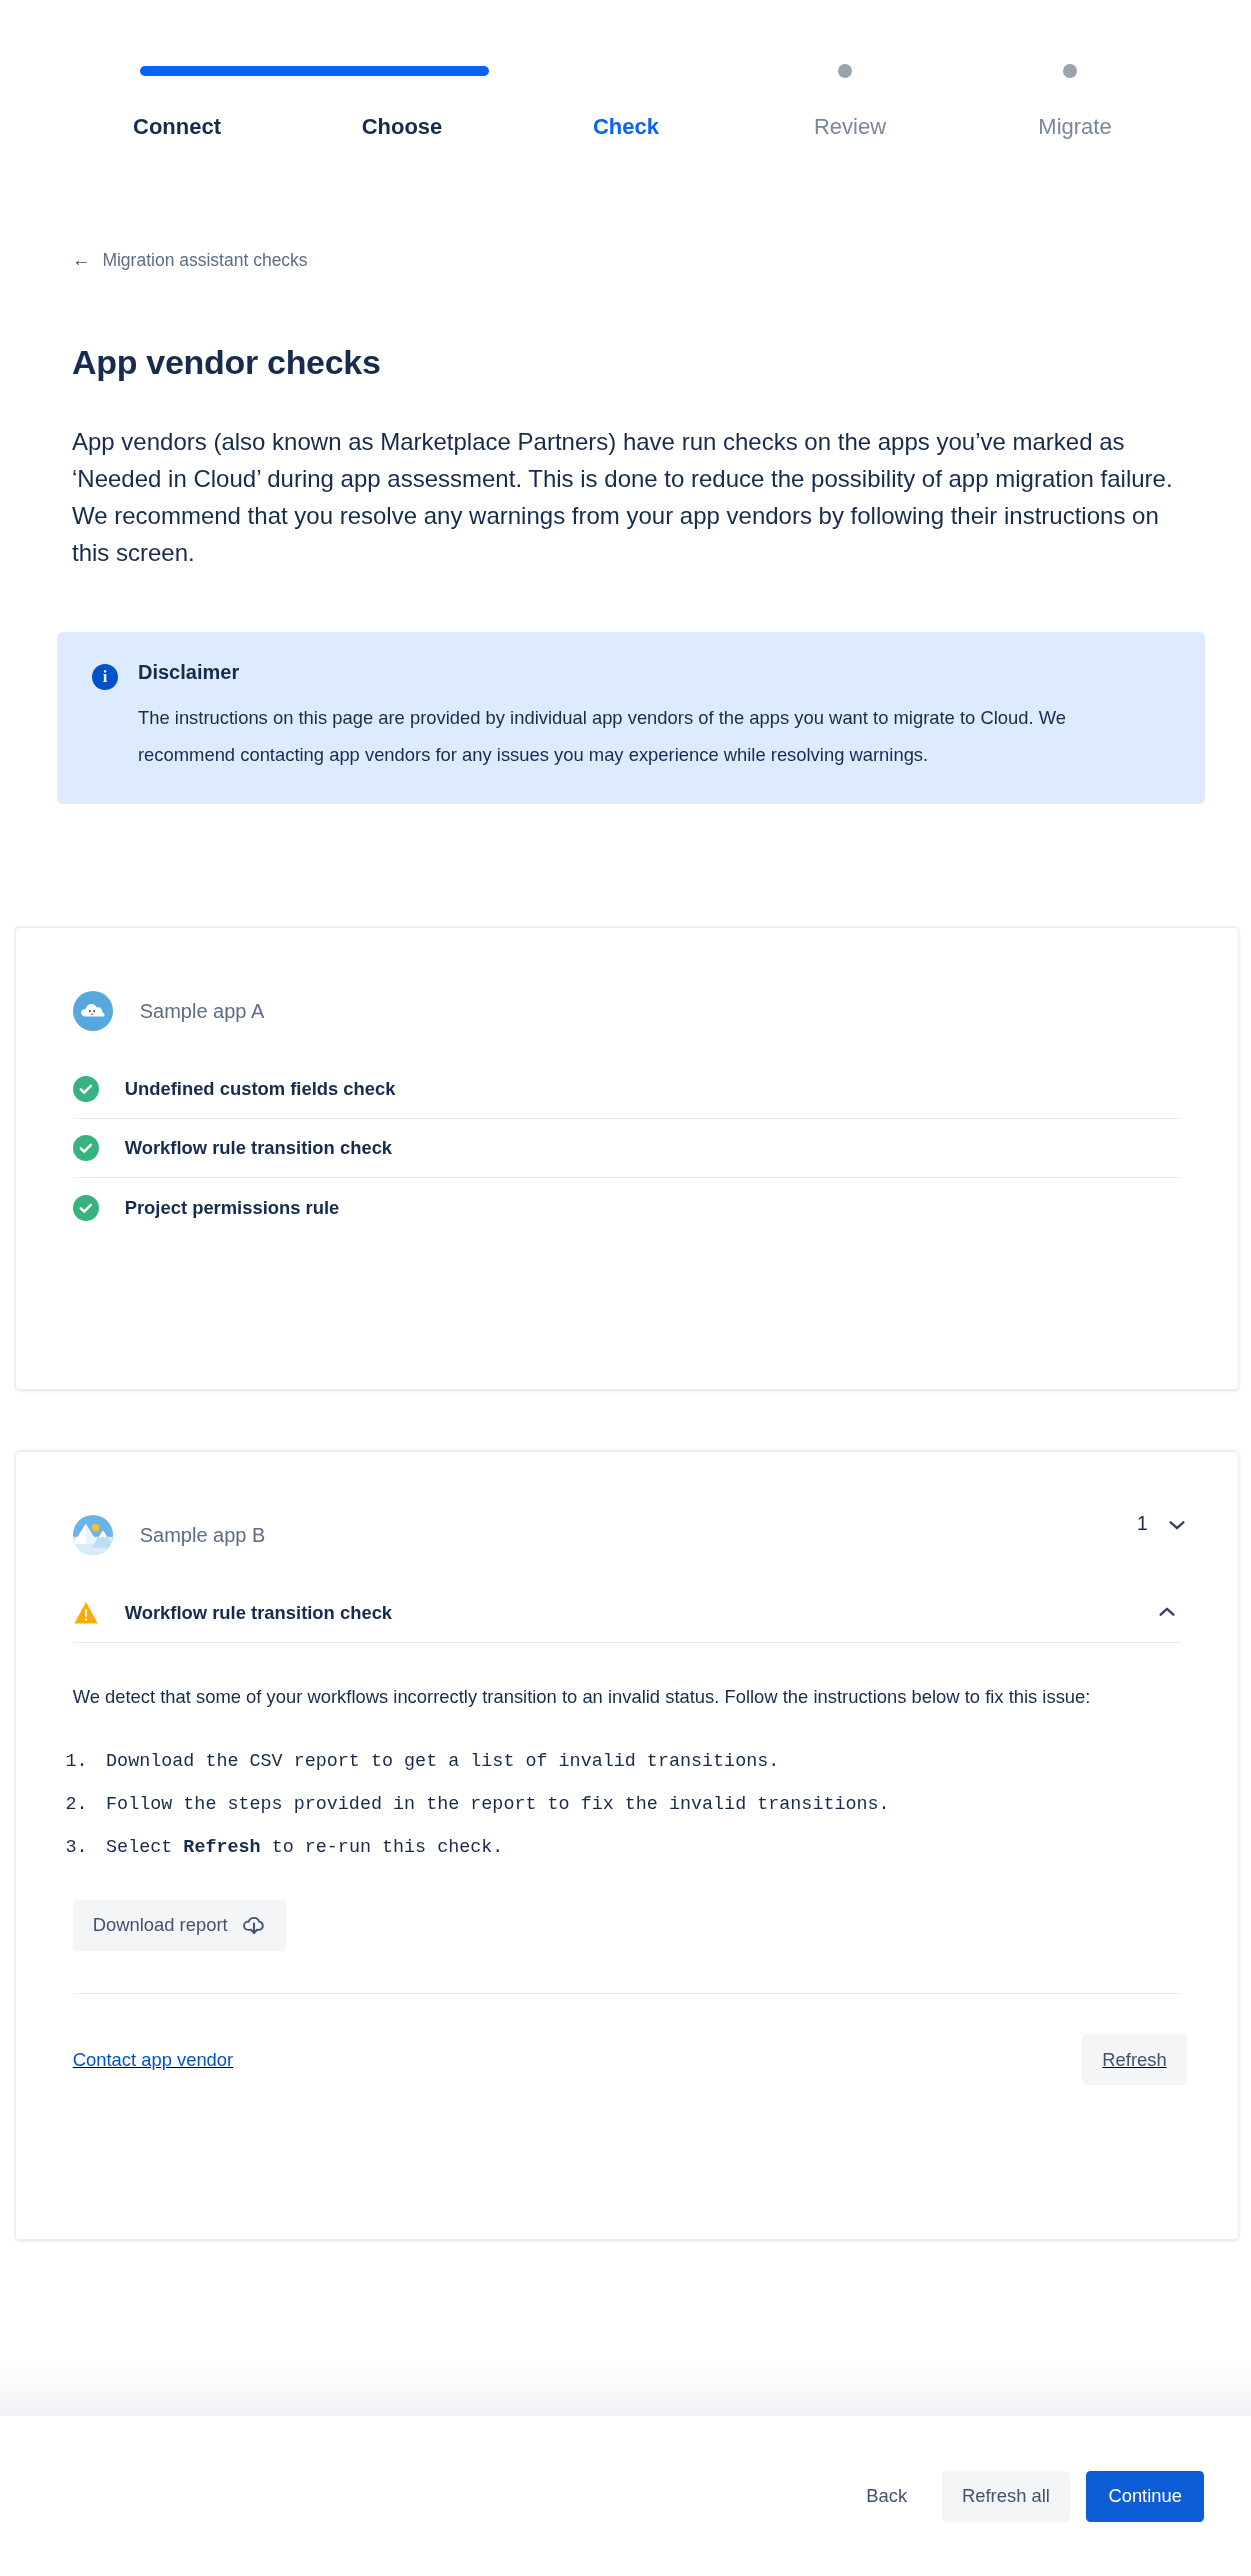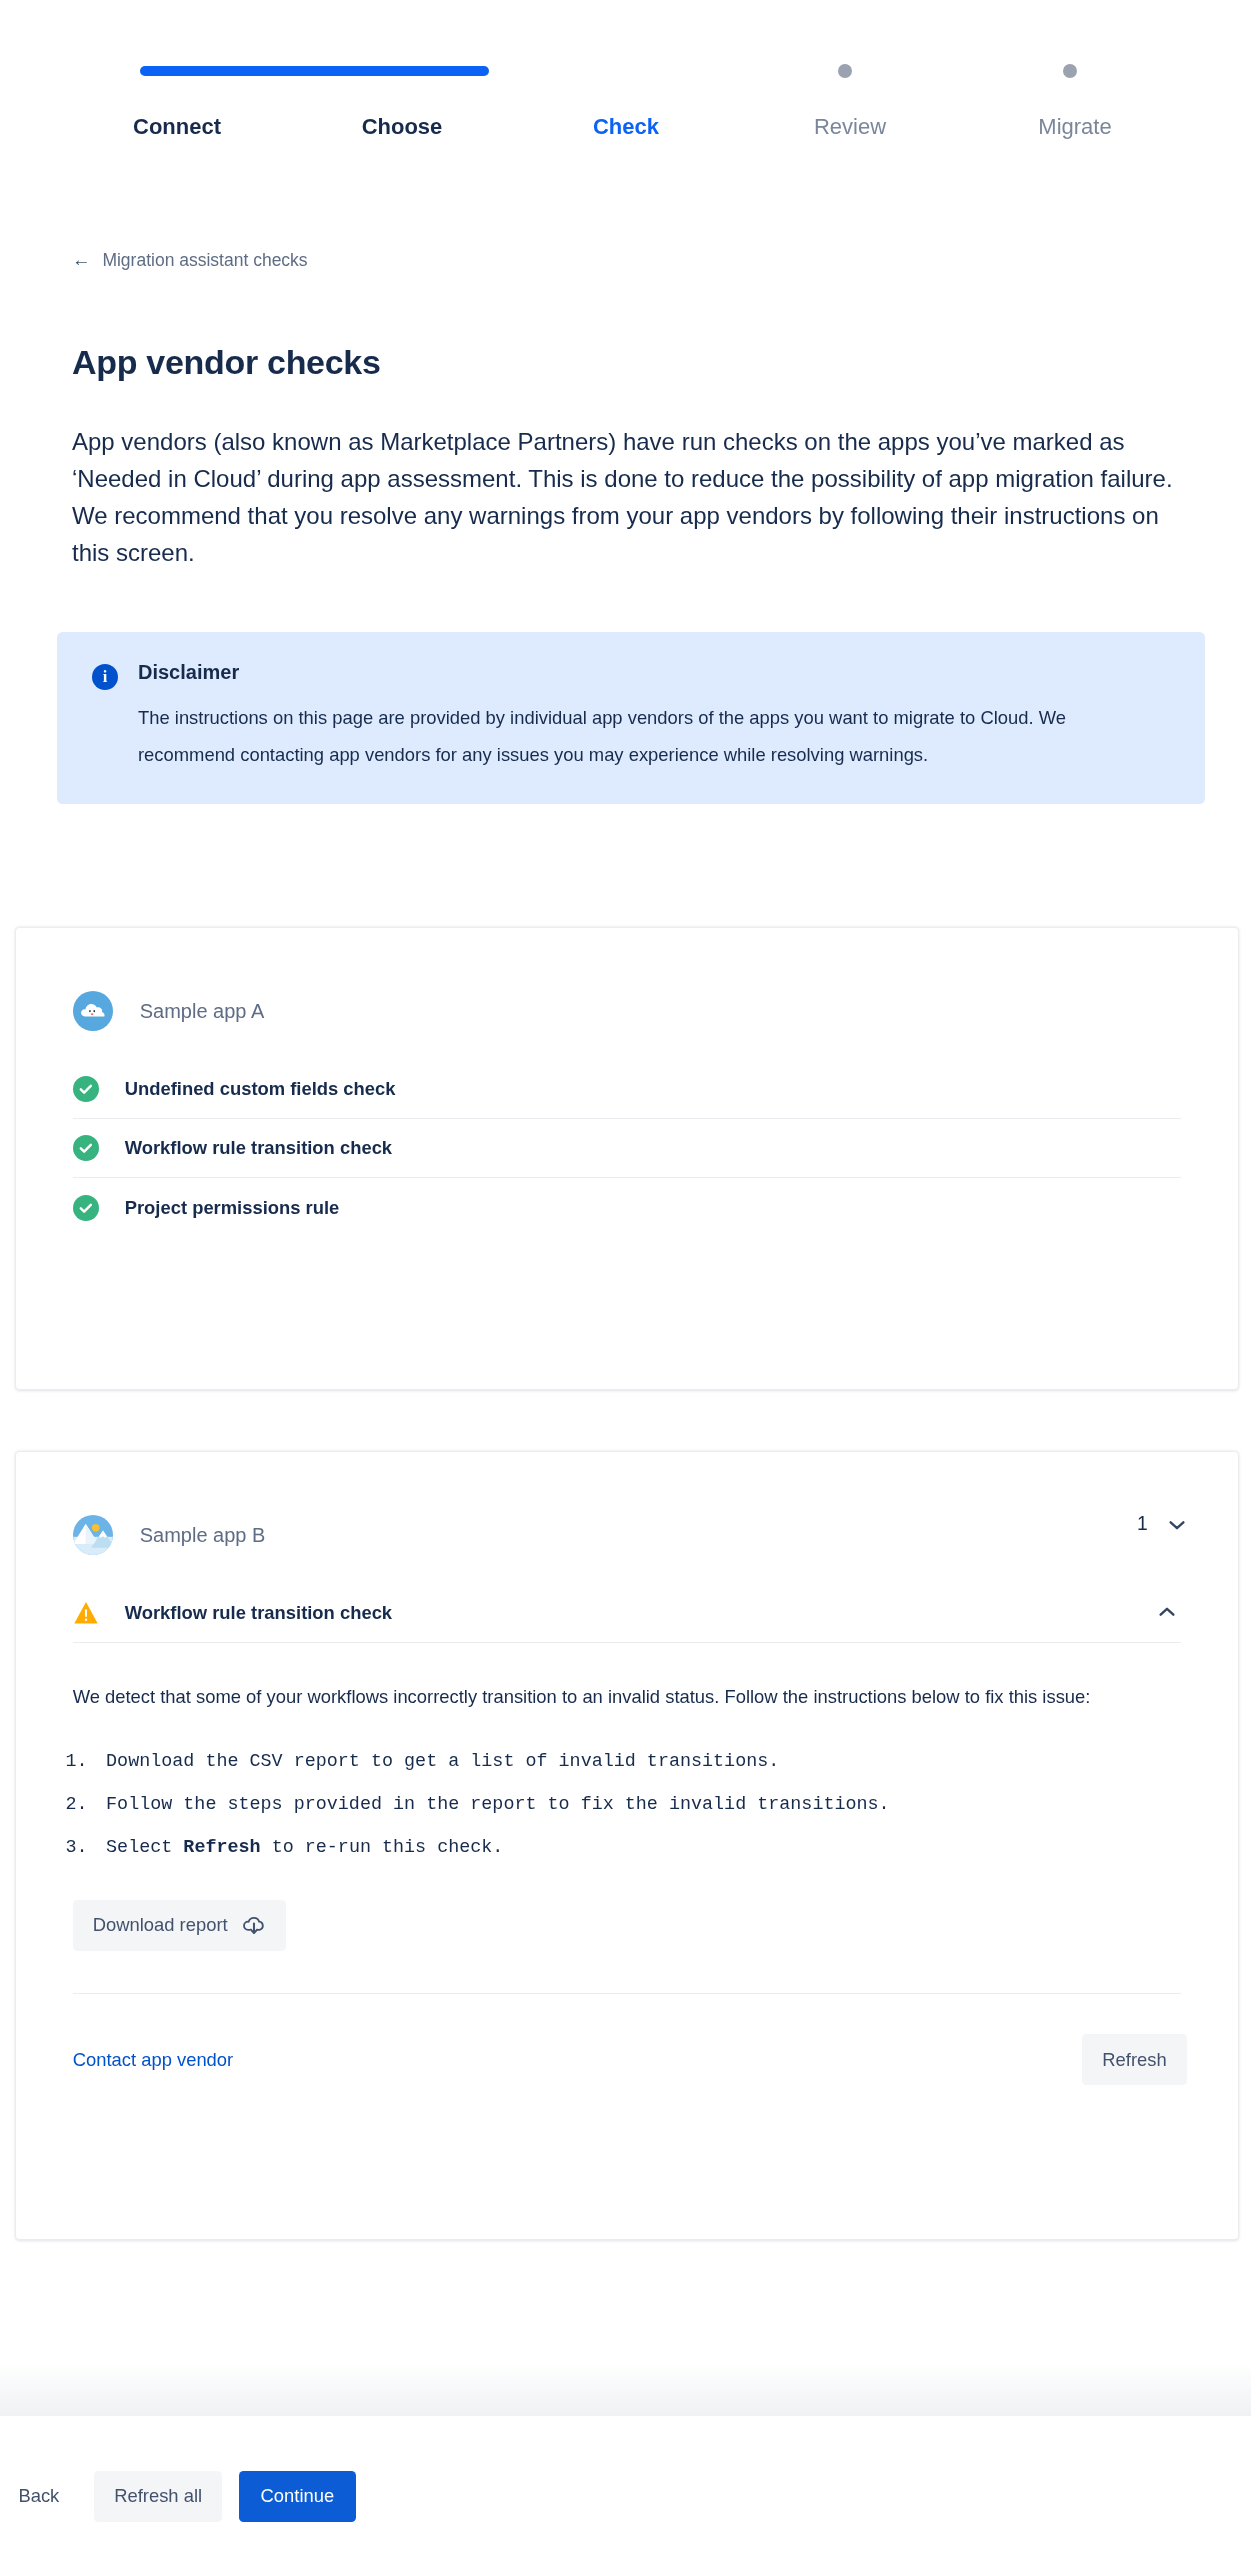--- a/index.html
+++ b/index.html
@@ -204,20 +204,21 @@
   .detail-sep {
     margin: 42px 57px 0 57px;
     height: 1.8px;
     background: #EBECF0;
   }
 
   .detail-footer {
     display: flex; align-items: center; justify-content: space-between;
     padding: 0 51px 0 57px;
     margin-top: 40px;
+    text-decoration: underline;
   }
   .vendor-link {
     font-size: 18.4px;
     color: #0052CC;
     text-decoration: none;
     cursor: pointer;
   }
   .refresh-btn {
     background: #F4F5F7;
     border: none;
@@ -235,21 +236,21 @@
     position: absolute;
     left: 0; top: 2363px;
     width: 1251px; height: 53px;
     background: linear-gradient(to bottom, rgba(255,255,255,0) 0%, #EFF1F4 100%);
   }
   .footer {
     position: absolute;
     left: 0; top: 2416px;
     width: 1251px; height: 160px;
     background: #ffffff;
-    display: flex; align-items: center; justify-content: flex-start;
+    display: flex; align-items: center; justify-content: flex-end;
     gap: 16.5px;
     padding-right: 47px;
   }
   .btn-subtle {
     background: transparent;
     border: none;
     border-radius: 4.6px;
     height: 51px;
     padding: 0 18.4px;
     font-size: 18.4px;

